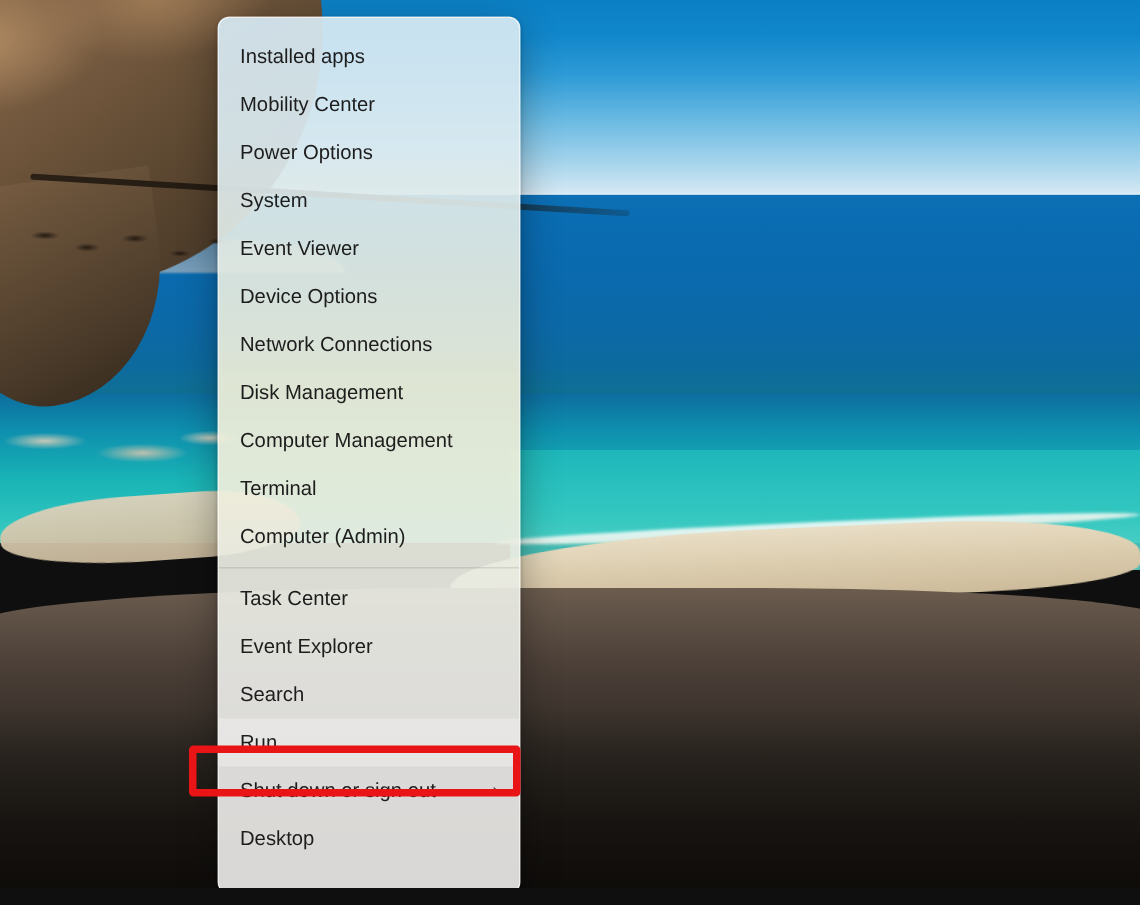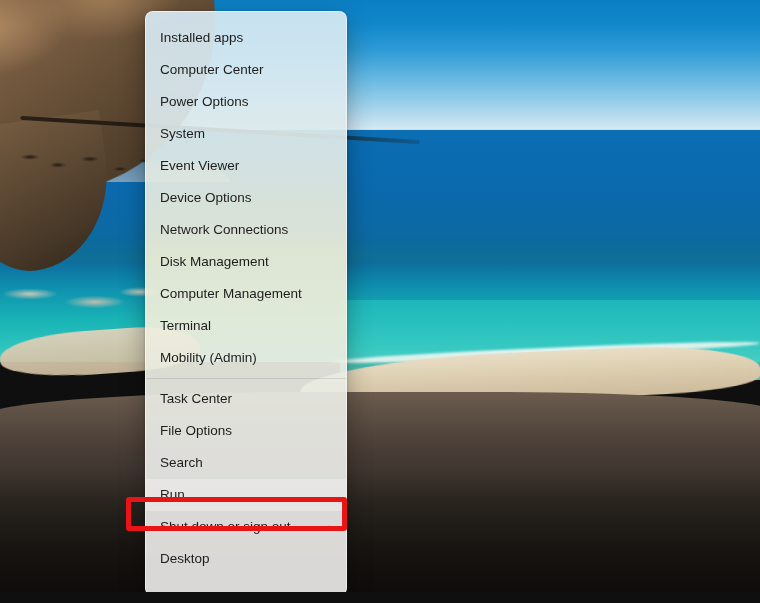--- a/index.html
+++ b/index.html
@@ -170,21 +170,21 @@
     <div class="twig"></div>
   </div>
 
   <div class="menu">
     <div class="spacer-top"></div>
     <ul class="mlist" id="menu-list">
         <li class="mitem">
           <span class="lbl">Installed apps</span>
         </li>
         <li class="mitem">
-          <span class="lbl">Computer Center</span>
+          <span class="lbl">Mobility Center</span>
         </li>
         <li class="mitem">
           <span class="lbl">Power Options</span>
         </li>
         <li class="mitem">
           <span class="lbl">System</span>
         </li>
         <li class="mitem">
           <span class="lbl">Event Viewer</span>
         </li>
@@ -197,28 +197,28 @@
         <li class="mitem">
           <span class="lbl">Disk Management</span>
         </li>
         <li class="mitem">
           <span class="lbl">Computer Management</span>
         </li>
         <li class="mitem">
           <span class="lbl">Terminal</span>
         </li>
         <li class="mitem">
-          <span class="lbl">Mobility (Admin)</span>
+          <span class="lbl">Computer (Admin)</span>
         </li>
         <li class="sep"></li>
         <li class="mitem">
           <span class="lbl">Task Center</span>
         </li>
         <li class="mitem">
-          <span class="lbl">File Options</span>
+          <span class="lbl">Event Explorer</span>
         </li>
         <li class="mitem">
           <span class="lbl">Search</span>
         </li>
         <li class="mitem hl-row">
           <span class="lbl">Run</span>
         </li>
         <li class="mitem">
           <span class="lbl">Shut down or sign out</span>
           <span class="chev">›</span>

